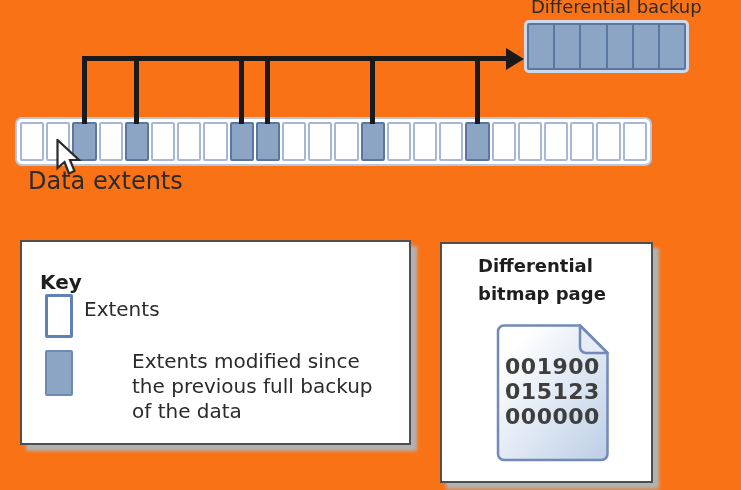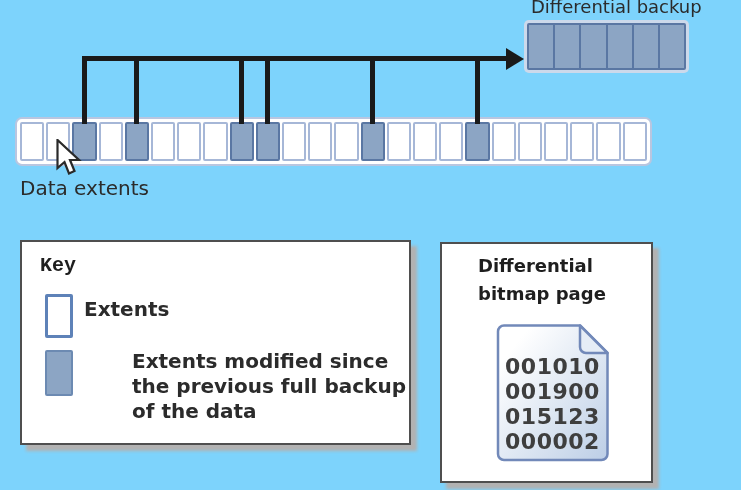--- a/index.html
+++ b/index.html
@@ -1,20 +1,20 @@
 <!DOCTYPE html>
 <html><head>
 <meta charset="utf-8">
 <style>
   html, body { margin: 0; padding: 0; background: #ffffff; }
   .stage {
     position: relative;
     width: 741px;
     height: 490px;
-    background: #7dd3fc;
+    background: #f97316;
     font-family: "DejaVu Sans", "Liberation Sans", sans-serif;
     color: #2b2b2b;
     overflow: hidden;
   }
   
   .diff-backup-label {
     position: absolute;
     left: 531px;
     top: -4px;
     font-size: 18px;
@@ -79,49 +79,48 @@
   }
   .extents-row .cell.mod {
     background: #8ca5c4;
     border-color: #5a77a3;
   }
   
   .cursor { position: absolute; left: 56px; top: 139px; z-index: 6; }
   
   .data-extents-label {
     position: absolute;
-    left: 20px;
+    left: 28px;
     top: 168px;
-    font-size: 20px;
+    font-size: 24px;
     line-height: 26px;
     color: #2b2b2b;
-    margin-top: 7px;
   }
   
   .panel {
     position: absolute;
     box-sizing: border-box;
     background: #ffffff;
     border: 2px solid #4f4f4f;
     box-shadow: 6px 6px 3px #b2b2b2;
   }
   .key-box { left: 20px; top: 240px; width: 391px; height: 205px; }
   .key-title {
-    position: absolute; left: 18px; top: 12px;
-    font-size: 20px; font-weight: bold; color: #1e1e1e; font-family: Liberation Mono, monospace;
+    position: absolute; left: 18px; top: 28px;
+    font-size: 20px; font-weight: bold; color: #1e1e1e;
   }
   .swatch {
     position: absolute;
     box-sizing: border-box;
     width: 28px;
     border-radius: 2px;
   }
   .swatch.extent { left: 23px; top: 52px; height: 44px; background: #ffffff; border: 3px solid #5e82b8; }
   .swatch.modified { left: 23px; top: 108px; height: 46px; background: #8ca5c4; border: 2px solid #6c8ab2; }
-  .key-label { position: absolute; left: 62px; font-size: 20px; line-height: 25px; white-space: pre-line; color: #2b2b2b; font-weight: bold; }
+  .key-label { position: absolute; left: 62px; font-size: 20px; line-height: 25px; white-space: pre-line; color: #2b2b2b; }
   .key-label.first { top: 55px; }
   .key-label.second { top: 107px; margin-left: 48px; }
   .bitmap-box { left: 440px; top: 242px; width: 213px; height: 241px; }
   .bitmap-title {
     position: absolute; left: 36px; top: 8px;
     font-size: 18px; line-height: 28px; font-weight: bold;
     white-space: pre-line; color: #1e1e1e;
   }
   .doc-icon { position: absolute; left: 54px; top: 80px; width: 113px; height: 138px; }
   .binary-lines {
@@ -202,24 +201,23 @@
         <defs>
           <linearGradient id="docGrad" x1="0" y1="0" x2="1" y2="1">
             <stop offset="0.15" stop-color="#ffffff"></stop>
             <stop offset="1" stop-color="#bccee6"></stop>
           </linearGradient>
         </defs>
         <path d="M 8 1.5 H 84 L 111.5 29 V 130 a 6 6 0 0 1 -6 6 H 8 a 6 6 0 0 1 -6 -6 V 7.5 a 6 6 0 0 1 6 -6 Z" fill="url(#docGrad)" stroke="#7289b9" stroke-width="2.5" stroke-linejoin="round"></path>
         <path d="M 84 1.5 L 111.5 29 H 90 a 6 6 0 0 1 -6 -6 Z" fill="#e6edf6" stroke="#7289b9" stroke-width="2.5" stroke-linejoin="round"></path>
       </svg>
       <div class="binary-lines">
-        <div>001010</div>
         <div>001900</div>
         <div>015123</div>
-        <div>000002</div>
+        <div>000000</div>
       </div>
     </div>
   </div>
 
 <div class="vline" style="left: 82.0208px; top: 56px; width: 5px; height: 68px;"></div>
     <div class="vline" style="left: 134.438px; top: 56px; width: 5px; height: 68px;"></div>
     <div class="vline" style="left: 239.271px; top: 56px; width: 5px; height: 68px;"></div>
     <div class="vline" style="left: 265.479px; top: 56px; width: 5px; height: 68px;"></div>
     <div class="vline" style="left: 370.312px; top: 56px; width: 5px; height: 68px;"></div>
     <div class="vline" style="left: 475.146px; top: 56px; width: 5px; height: 68px;"></div>

